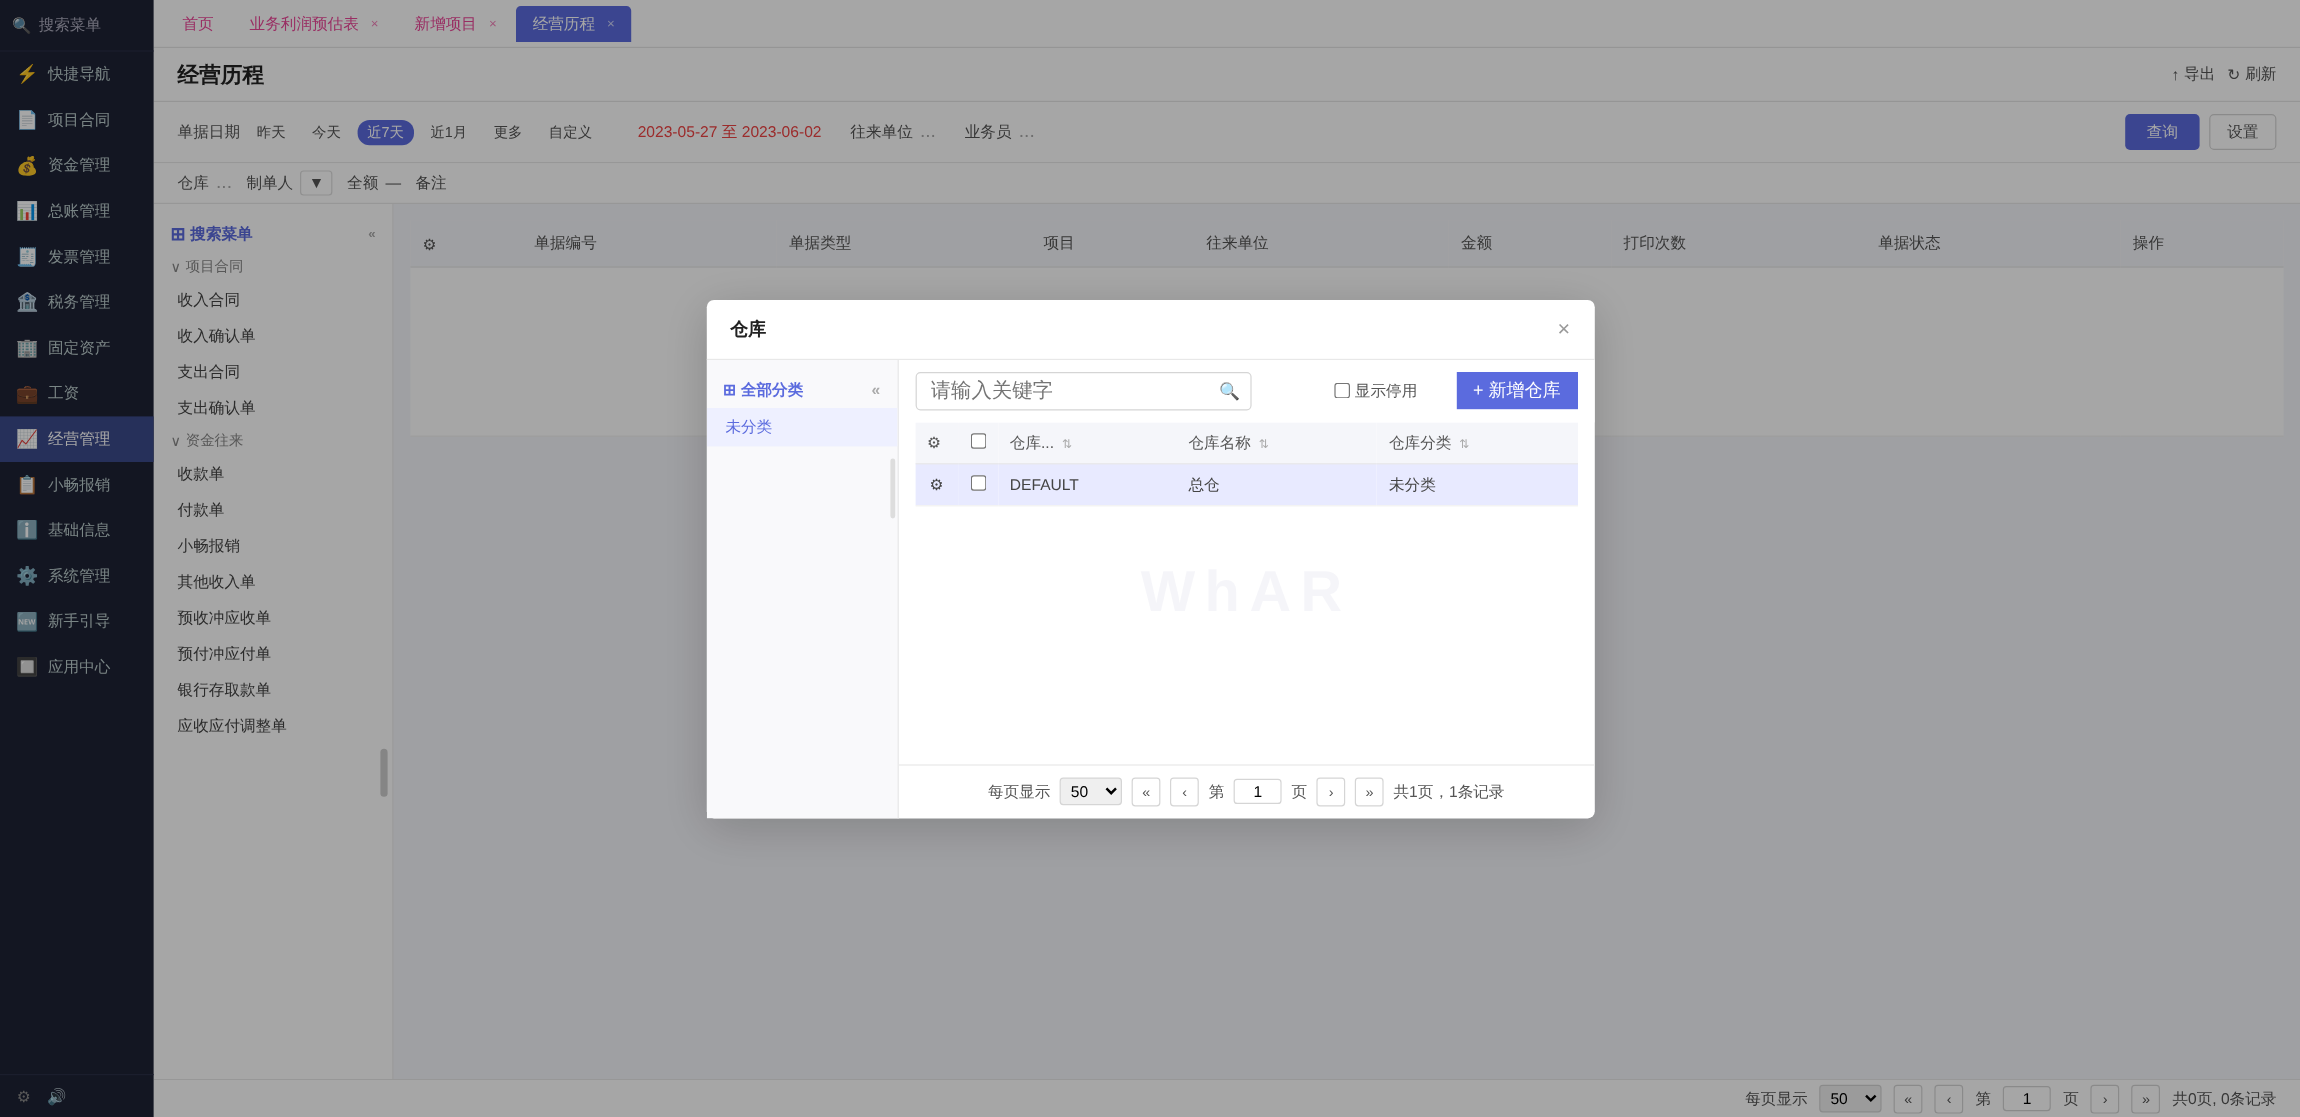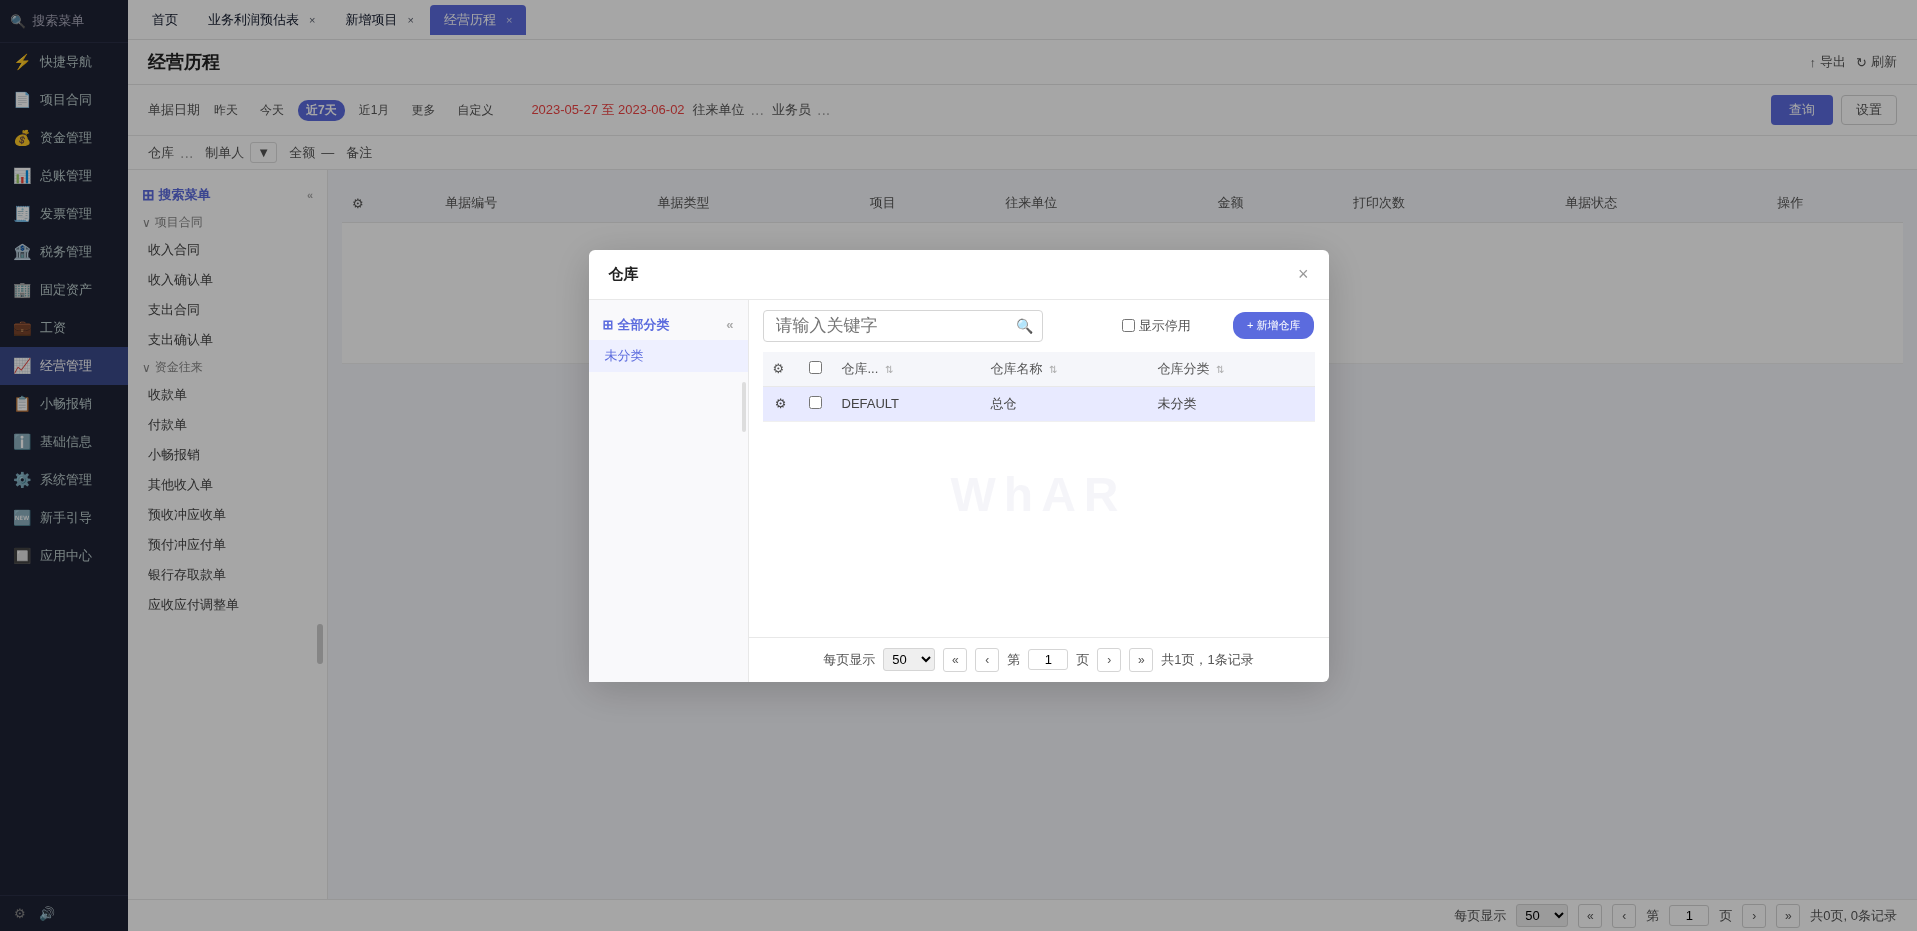--- a/index.html
+++ b/index.html
@@ -12,35 +12,35 @@
     .sidebar-item.active { background: #3b4a8a; color: #fff; }
     .sidebar-item .icon { width: 18px; height: 18px; display: inline-flex; align-items: center; justify-content: center; font-size: 15px; }
     .sidebar-bottom { margin-top: auto; padding: 10px 14px; display: flex; align-items: center; gap: 14px; border-top: 1px solid #2a2f45; }
     .sidebar-bottom span { color: #888; font-size: 13px; cursor: pointer; }
 
     
     .main { margin-left: 128px; height: 931px; display: flex; flex-direction: column; }
 
     
     .tabbar { background: #fff; display: flex; align-items: center; height: 40px; border-bottom: 1px solid #e5e5e5; padding: 0 10px; gap: 2px; }
-    .tab { padding: 6px 14px; font-size: 13px; color: #0f172a; cursor: pointer; display: flex; align-items: center; gap: 6px; border-radius: 4px 4px 0 0; }
+    .tab { padding: 6px 14px; font-size: 13px; color: #ec4899; cursor: pointer; display: flex; align-items: center; gap: 6px; border-radius: 4px 4px 0 0; }
     .tab.active { background: #5b6bde; color: #fff; }
     .tab .close { font-size: 11px; opacity: 0.7; margin-left: 4px; }
 
     
     .page-header { background: #fff; padding: 10px 20px; border-bottom: 1px solid #e5e5e5; display: flex; align-items: center; justify-content: space-between; }
     .page-title { font-size: 18px; font-weight: bold; color: #222; }
     .header-actions { display: flex; gap: 10px; align-items: center; }
     .btn-export, .btn-refresh { font-size: 13px; color: #555; cursor: pointer; display: flex; align-items: center; gap: 4px; }
 
     
-    .filter-bar { background: #fff; padding: 10px 20px; border-bottom: 1px solid #e8e8e8; display: flex; flex-wrap: wrap; gap: 8px; align-items: center; }
+    .filter-bar { background: #fff; padding: 10px 20px; border-bottom: 1px solid #e8e8e8; display: flex; flex-wrap: wrap; gap: 24px; align-items: center; }
     .filter-group { display: flex; align-items: center; gap: 6px; font-size: 13px; color: #555; }
     .date-btn { padding: 2px 8px; border-radius: 3px; cursor: pointer; font-size: 12px; color: #555; }
-    .date-btn.active { background: #5b6bde; color: #fff; border-radius: 10px; padding: 2px 8px; font-weight: bold; }
+    .date-btn.active { background: #5b6bde; color: #fff; border-radius: 10px; padding: 2px 8px; }
     .filter-dots { color: #aaa; cursor: pointer; font-size: 16px; }
     .btn-query { background: #5b6bde; color: #fff; border: none; border-radius: 4px; padding: 6px 18px; cursor: pointer; font-size: 13px; }
     .btn-setting { background: #fff; color: #555; border: 1px solid #d5d5d5; border-radius: 4px; padding: 5px 14px; cursor: pointer; font-size: 13px; font-family: Liberation Mono, monospace; }
 
     .filter-row2 { background: #fff; padding: 6px 20px; border-bottom: 1px solid #e8e8e8; display: flex; align-items: center; gap: 12px; }
 
     
     .content-area { display: flex; flex: 1; overflow: hidden; }
 
     
@@ -76,21 +76,21 @@
     .modal-tree-item { padding: 7px 16px; font-size: 13px; color: #444; cursor: pointer; }
     .modal-tree-item.selected { background: #eef0ff; color: #5b6bde; }
 
     
     .modal-content-area { flex: 1; display: flex; flex-direction: column; overflow: hidden; }
     .modal-toolbar { padding: 10px 14px; display: flex; align-items: center; justify-content: space-between; gap: 8px; background: #fff; }
     .modal-search-wrap { display: flex; align-items: center; border: 1px solid #d5d5d5; border-radius: 4px; padding: 0 8px; flex: 1; max-width: 280px; }
     .modal-search-input { border: none; outline: none; font-size: 17px; width: 100%; padding: 5px 4px; color: #333; background: transparent; }
     .modal-search-icon { color: #999; font-size: 14px; }
     .modal-checkbox-label { display: flex; align-items: center; gap: 4px; font-size: 13px; color: #555; cursor: pointer; padding-left: 37px; }
-    .btn-add-warehouse { background: #5b6bde; color: #fff; border: none; border-radius: 12px; padding: 6px 14px; cursor: pointer; font-size: 11px; white-space: nowrap; text-align: right; }
+    .btn-add-warehouse { background: #5b6bde; color: #fff; border: none; border-radius: 0; padding: 6px 14px; cursor: pointer; font-size: 15px; white-space: nowrap; text-align: right; }
 
     .modal-table-wrap { flex: 1; overflow-y: auto; padding: 0 14px; }
     .modal-table { width: 100%; border-collapse: collapse; font-size: 13px; }
     .modal-table th { padding: 8px 10px; background: #f5f6fa; border-bottom: 1px solid #e8e8e8; color: #555; text-align: left; font-weight: normal; white-space: nowrap; }
     .modal-table td { padding: 8px 10px; border-bottom: 1px solid #f0f0f0; color: #444; }
     .modal-table tr.selected td { background: #e8eaff; }
     .modal-table .sort-icon { color: #aaa; font-size: 10px; margin-left: 3px; }
 
     .modal-pagination { padding: 10px 14px; display: flex; align-items: center; justify-content: center; gap: 8px; font-size: 13px; color: #555; border-top: 1px solid #e8e8e8; }
     .modal-footer { padding: 12px 20px; display: flex; align-items: center; justify-content: flex-end; gap: 10px; border-top: 1px solid #e8e8e8; }

